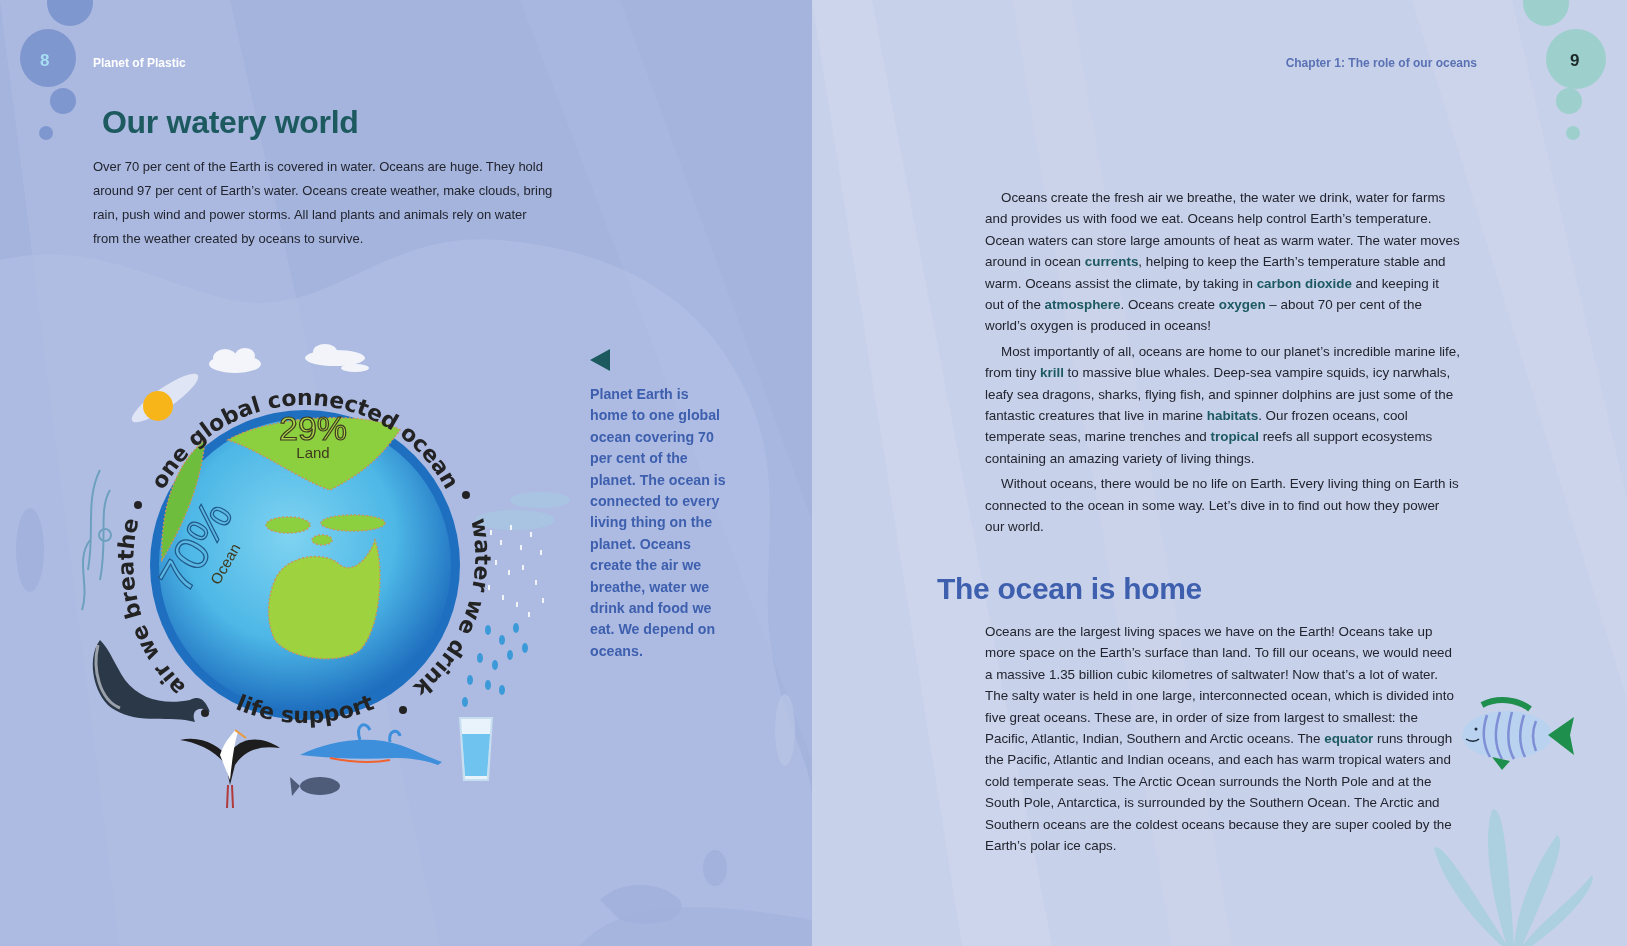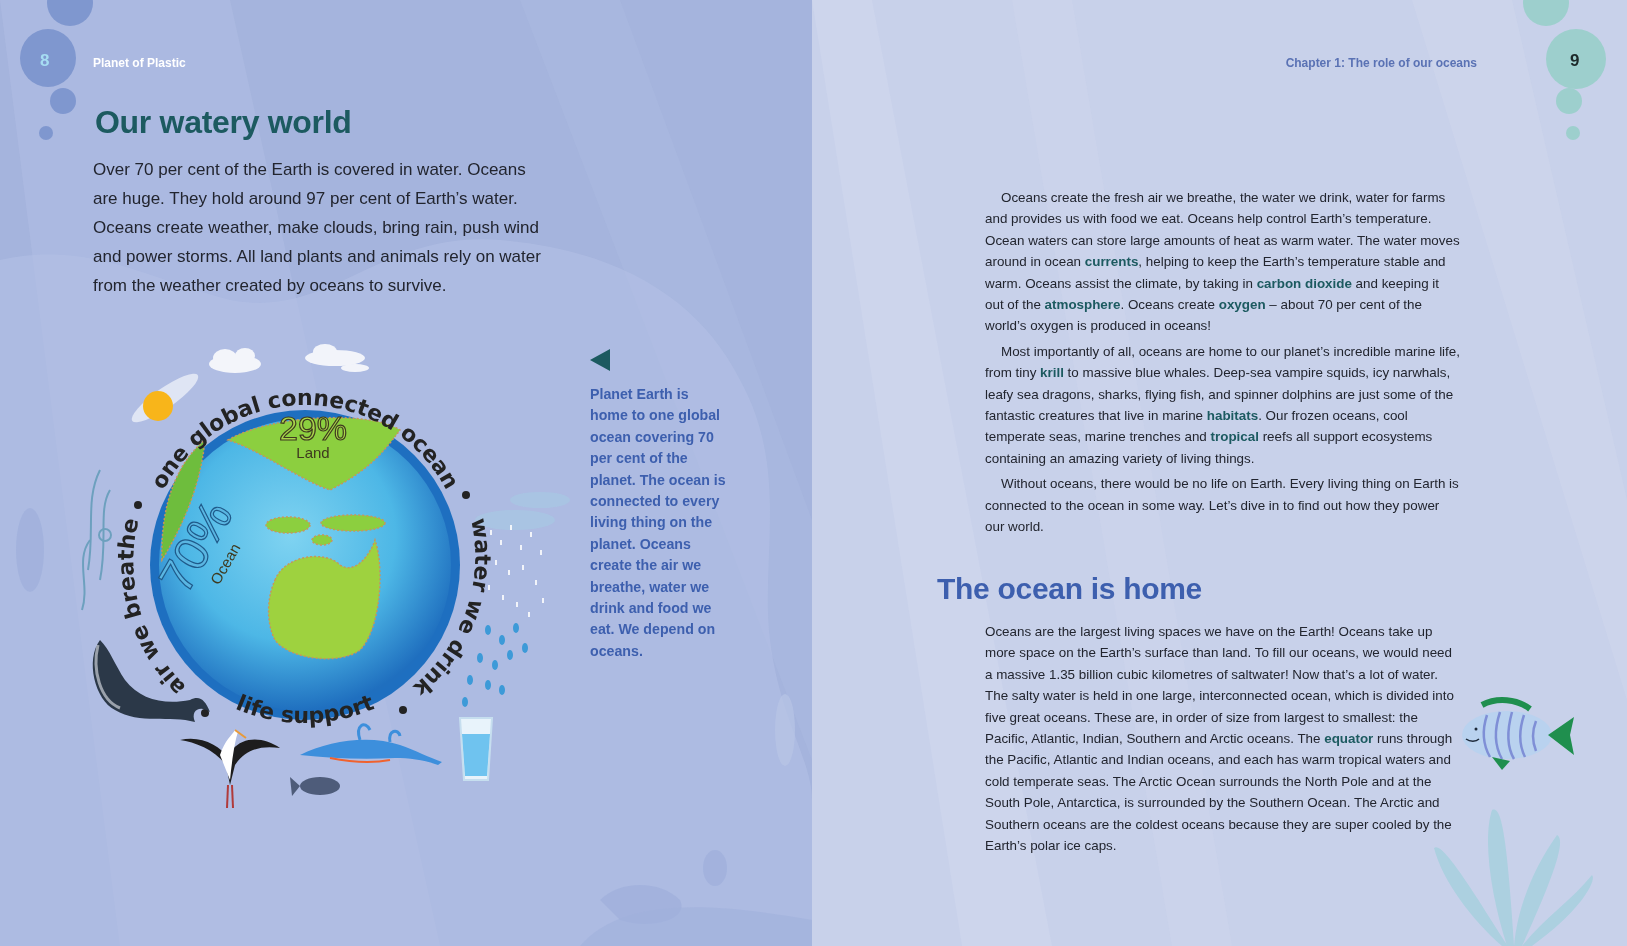--- a/index.html
+++ b/index.html
@@ -12,22 +12,22 @@
 
   .light-ray { position: absolute; pointer-events: none; }
 
   .bubble { position: absolute; border-radius: 50%; }
   .page-left .bubble { background: #7f97cf; }
   .page-right .bubble { background: #9dcfcd; }
 
   .folio { position: absolute; font-weight: bold; font-size: 17px; }
   .running-head { position: absolute; font-weight: bold; font-size: 12px; top: 56px; }
 
-  .title-left { position: absolute; left: 95px; top: 104px; font-size: 32px; font-weight: bold; color: #1c5a60; letter-spacing: -0.3px; }
-  .intro { position: absolute; left: 93px; top: 155px; width: 460px; font-size: 17px; line-height: 29px; color: #22252f; }
+  .title-left { position: absolute; left: 102px; top: 104px; font-size: 32px; font-weight: bold; color: #1c5a60; letter-spacing: -0.3px; }
+  .intro { position: absolute; left: 93px; top: 155px; width: 460px; font-size: 13px; line-height: 24px; color: #22252f; }
 
   .caption-arrow { position: absolute; left: 590px; top: 349px; width: 0; height: 0;
     border-top: 11px solid transparent; border-bottom: 11px solid transparent; border-right: 20px solid #1c5a60; }
   .caption { position: absolute; left: 590px; top: 384px; width: 140px; font-size: 14.2px; line-height: 21.4px; font-weight: bold; color: #3d5fae; }
 
   .body-text { position: absolute; left: 937px; width: 475px; font-size: 13.4px; line-height: 21.4px; color: #22252f; margin-left: 48px; }
   .body-text p { text-indent: 16px; margin-bottom: 4px; }
   .body-text p.noindent { text-indent: 0; }
   .kw { font-weight: bold; color: #1c5a60; }
 

